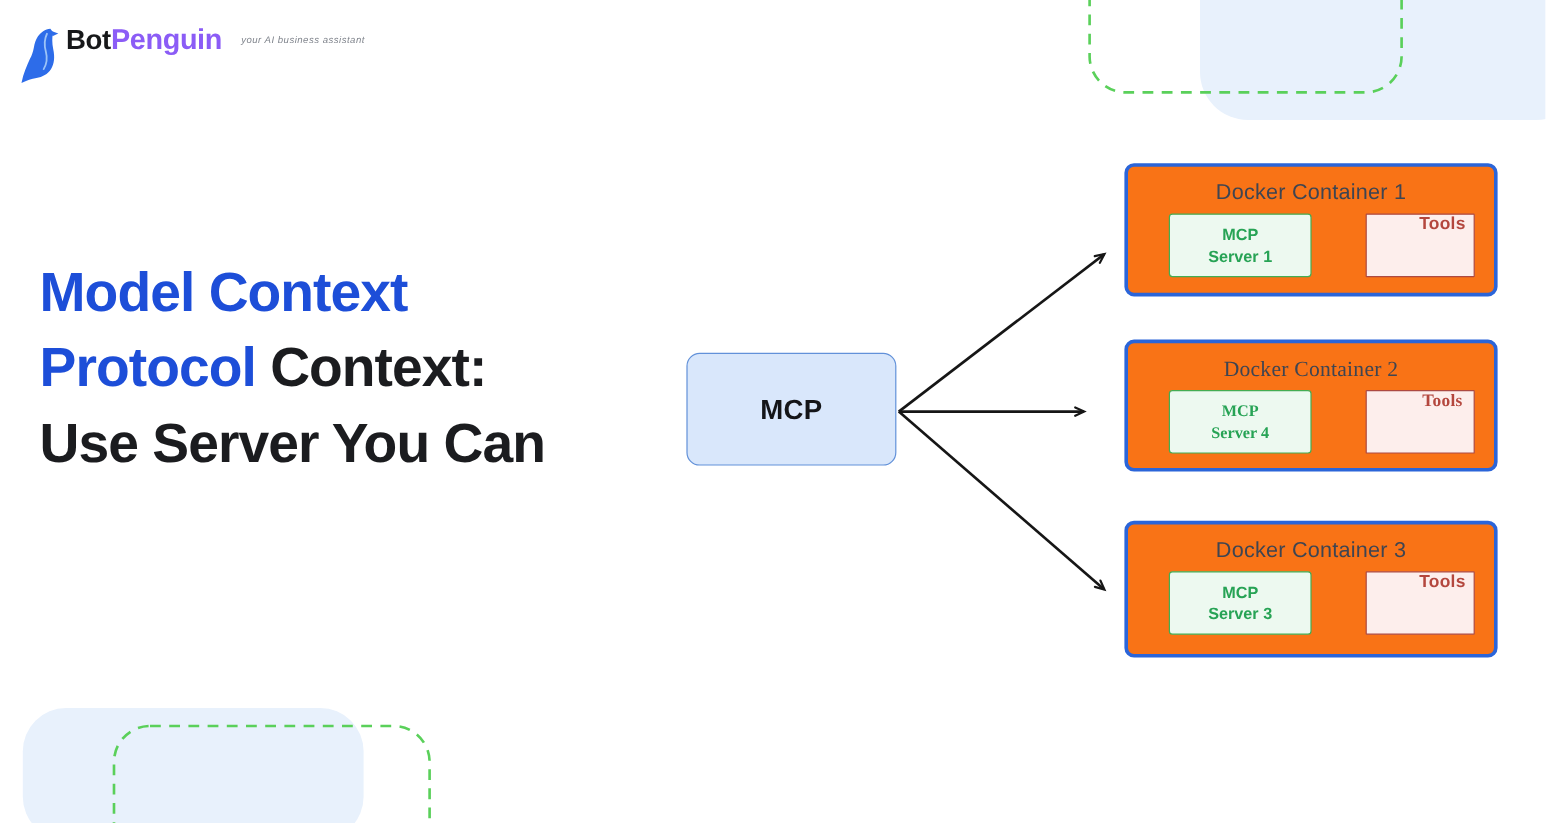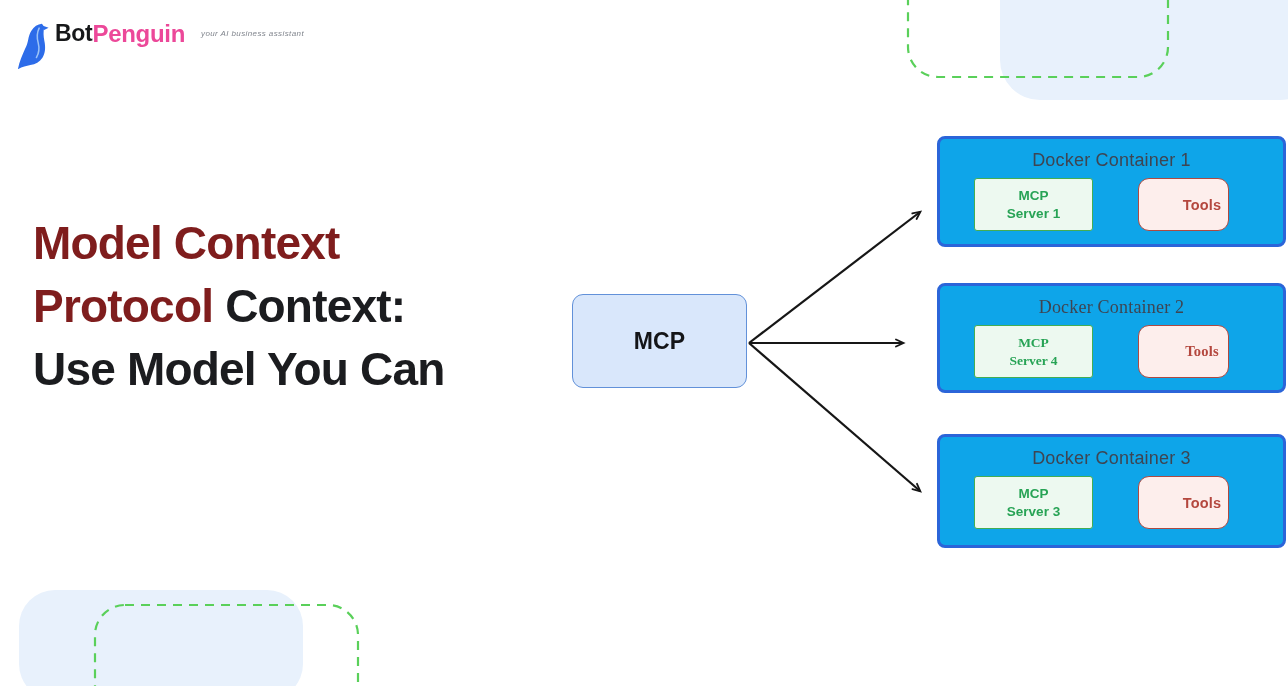--- a/index.html
+++ b/index.html
@@ -11,47 +11,47 @@
   .deco{position:absolute;z-index:0;}
   .deco-blue{background:#e8f1fc;}
   .deco-blue-tr{left:1000px;top:-62px;width:320px;height:162px;border-radius:40px;}
   .deco-blue-bl{left:19px;top:590px;width:284px;height:110px;border-radius:36px;}
   svg.deco-dash-layer{position:absolute;left:0;top:0;z-index:1;pointer-events:none;}
   
   .logo{position:absolute;left:16px;top:22px;z-index:3;display:flex;align-items:flex-start;gap:5px;}
   .logo-icon{width:34px;height:50px;flex:0 0 auto;}
   .logo-text{display:flex;flex-direction:row;}
   .logo-bot{font-size:23px;font-weight:800;color:#17181a;line-height:1.02;letter-spacing:-0.3px;}
-  .logo-penguin{font-size:24px;font-weight:800;color:#ec4899;line-height:1.02;letter-spacing:-0.3px;}
+  .logo-penguin{font-size:24px;font-weight:800;color:#8b5cf6;line-height:1.02;letter-spacing:-0.3px;}
   .logo-tagline{font-size:8px;font-style:italic;color:#80858d;margin-top:7px;letter-spacing:0.4px;white-space:nowrap;margin-left:16px;}
   
   .headline{position:absolute;left:33px;top:212px;width:560px;z-index:3;
     font-size:46px;font-weight:800;line-height:63px;letter-spacing:-0.8px;color:#1b1c1f;}
-  .headline .blue{color:#7f1d1d;}
+  .headline .blue{color:#1d4ed8;}
   
   .hub{position:absolute;left:572px;top:294px;width:175px;height:94px;z-index:3;
     background:#d9e7fb;border:1.5px solid #6291d9;border-radius:11px;box-sizing:border-box;
     display:flex;align-items:center;justify-content:center;}
   .hub-label{font-size:23px;font-weight:700;color:#141518;letter-spacing:0.2px;}
   
   svg.arrows{position:absolute;left:0;top:0;z-index:2;pointer-events:none;}
   
-  .container{position:absolute;left:937px;width:349px;height:111px;z-index:3;
-    background:#0ea5e9;border:3px solid #2b65d9;border-radius:8px;box-sizing:border-box;}
+  .container{position:absolute;left:937px;width:311px;height:111px;z-index:3;
+    background:#f97316;border:3px solid #2b65d9;border-radius:8px;box-sizing:border-box;}
   .container-1{top:136px;}
   .container-2{top:283px;height:110px;font-family:Liberation Serif, serif;}
   .container-3{top:434px;height:114px;}
   .container-title{margin-top:11px;text-align:center;font-size:18px;font-weight:500;color:#3e4552;letter-spacing:0.2px;}
   .server-box{position:absolute;left:34px;top:39px;width:119px;height:53px;box-sizing:border-box;
     background:#edf9f0;border:1.5px solid #44ad53;border-radius:3px;
     display:flex;flex-direction:column;align-items:center;justify-content:center;}
   .server-box span{display:block;font-size:13.5px;font-weight:700;color:#27a355;line-height:1.3;}
   .tools-box{position:absolute;left:198px;top:39px;width:91px;height:53px;box-sizing:border-box;
-    background:#fdeeec;border:1.5px solid #ad4a42;border-radius:11px;
-    display:flex;align-items:center;justify-content:center;padding-left:37px;}
+    background:#fdeeec;border:1.5px solid #ad4a42;border-radius:1px;
+    display:flex;align-items:flex-start;justify-content:center;padding-left:37px;}
   .tools-box span{font-size:14.5px;font-weight:700;color:#b4473e;letter-spacing:0.2px;}
 </style>
 </head>
 <body>
 
 <div class="canvas">
 
   <div class="deco deco-blue deco-blue-tr"></div>
   <div class="deco deco-blue deco-blue-bl"></div>
 
@@ -69,21 +69,21 @@
     <div class="logo-text">
       <span class="logo-bot">Bot</span>
       <span class="logo-penguin">Penguin</span>
       <span class="logo-tagline">your AI business assistant</span>
     </div>
   </div>
 
   <div class="headline">
     <div><span class="blue">Model Context</span></div>
     <div><span class="blue">Protocol</span><span> Context:</span></div>
-    <div>Use Model You Can</div>
+    <div>Use Server You Can</div>
   </div>
 
   <div class="hub">
     <span class="hub-label">MCP</span>
   </div>
 
   <svg class="arrows" width="1288" height="686" viewBox="0 0 1288 686">
     <defs>
       <marker id="ah" markerWidth="12" markerHeight="12" refX="8.5" refY="5" orient="auto" markerUnits="userSpaceOnUse">
         <path d="M1.5,1.5 L9,5 L1.5,8.5" fill="none" stroke="#161616" stroke-width="1.8" stroke-linecap="round"></path>

